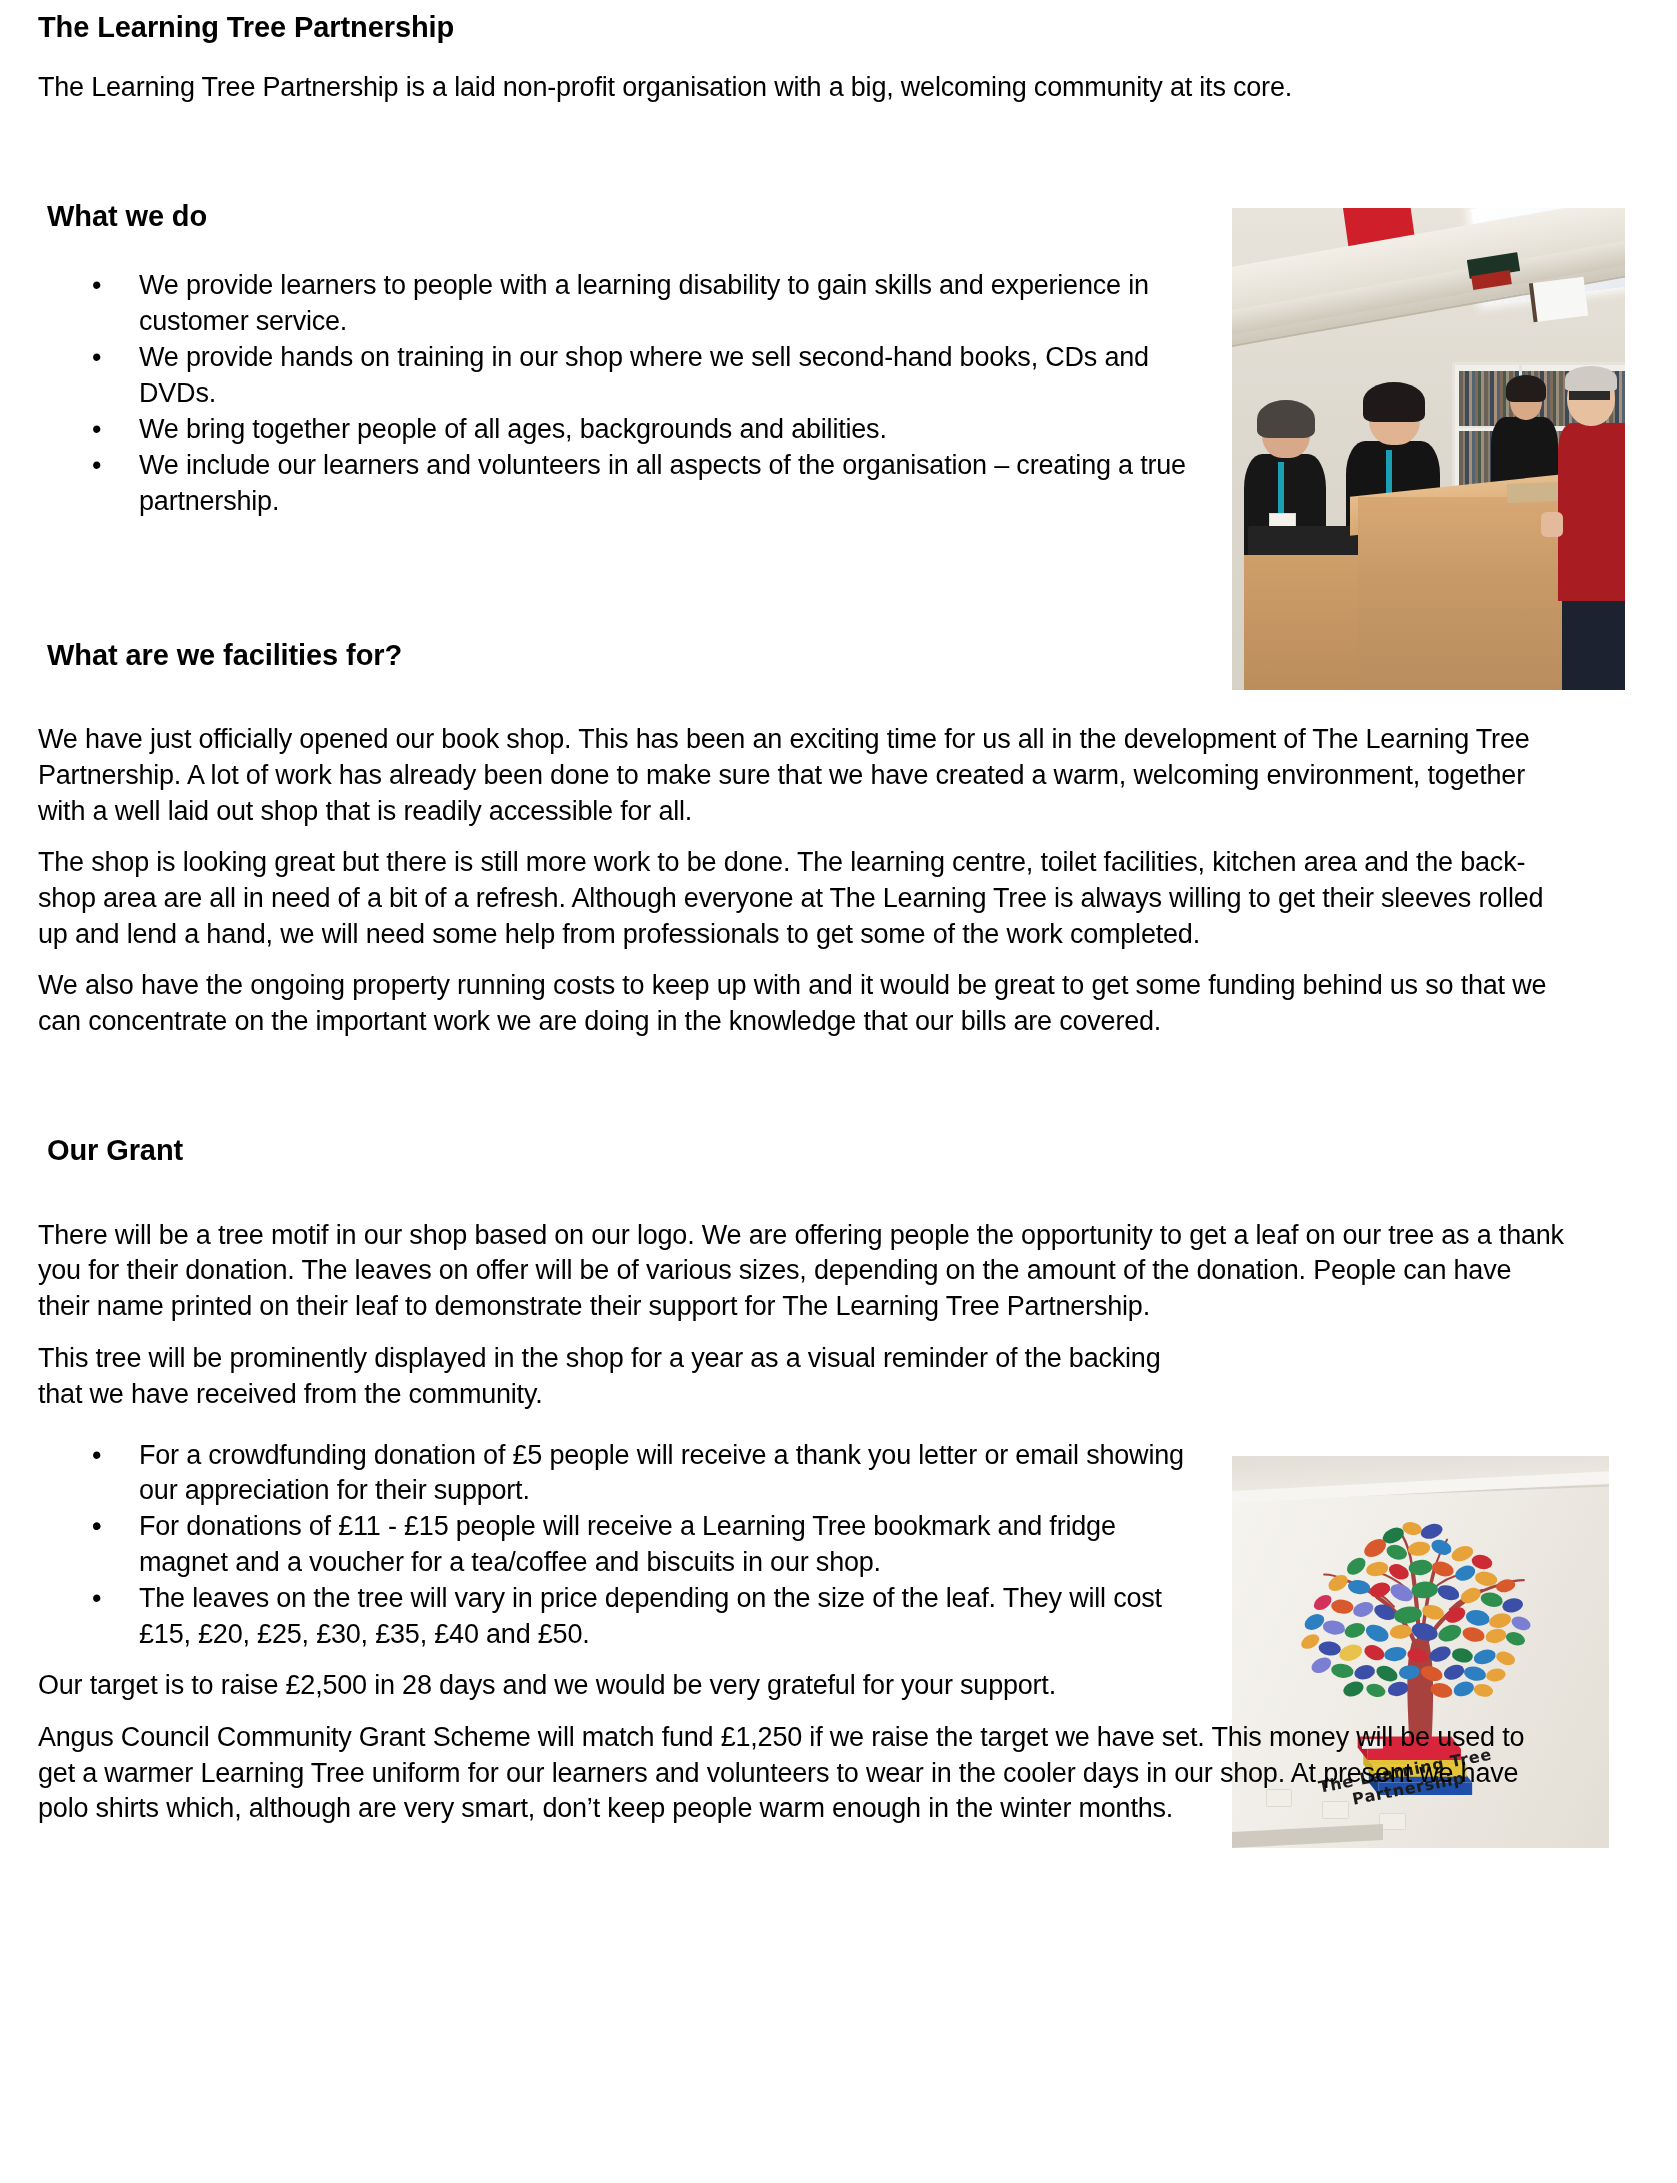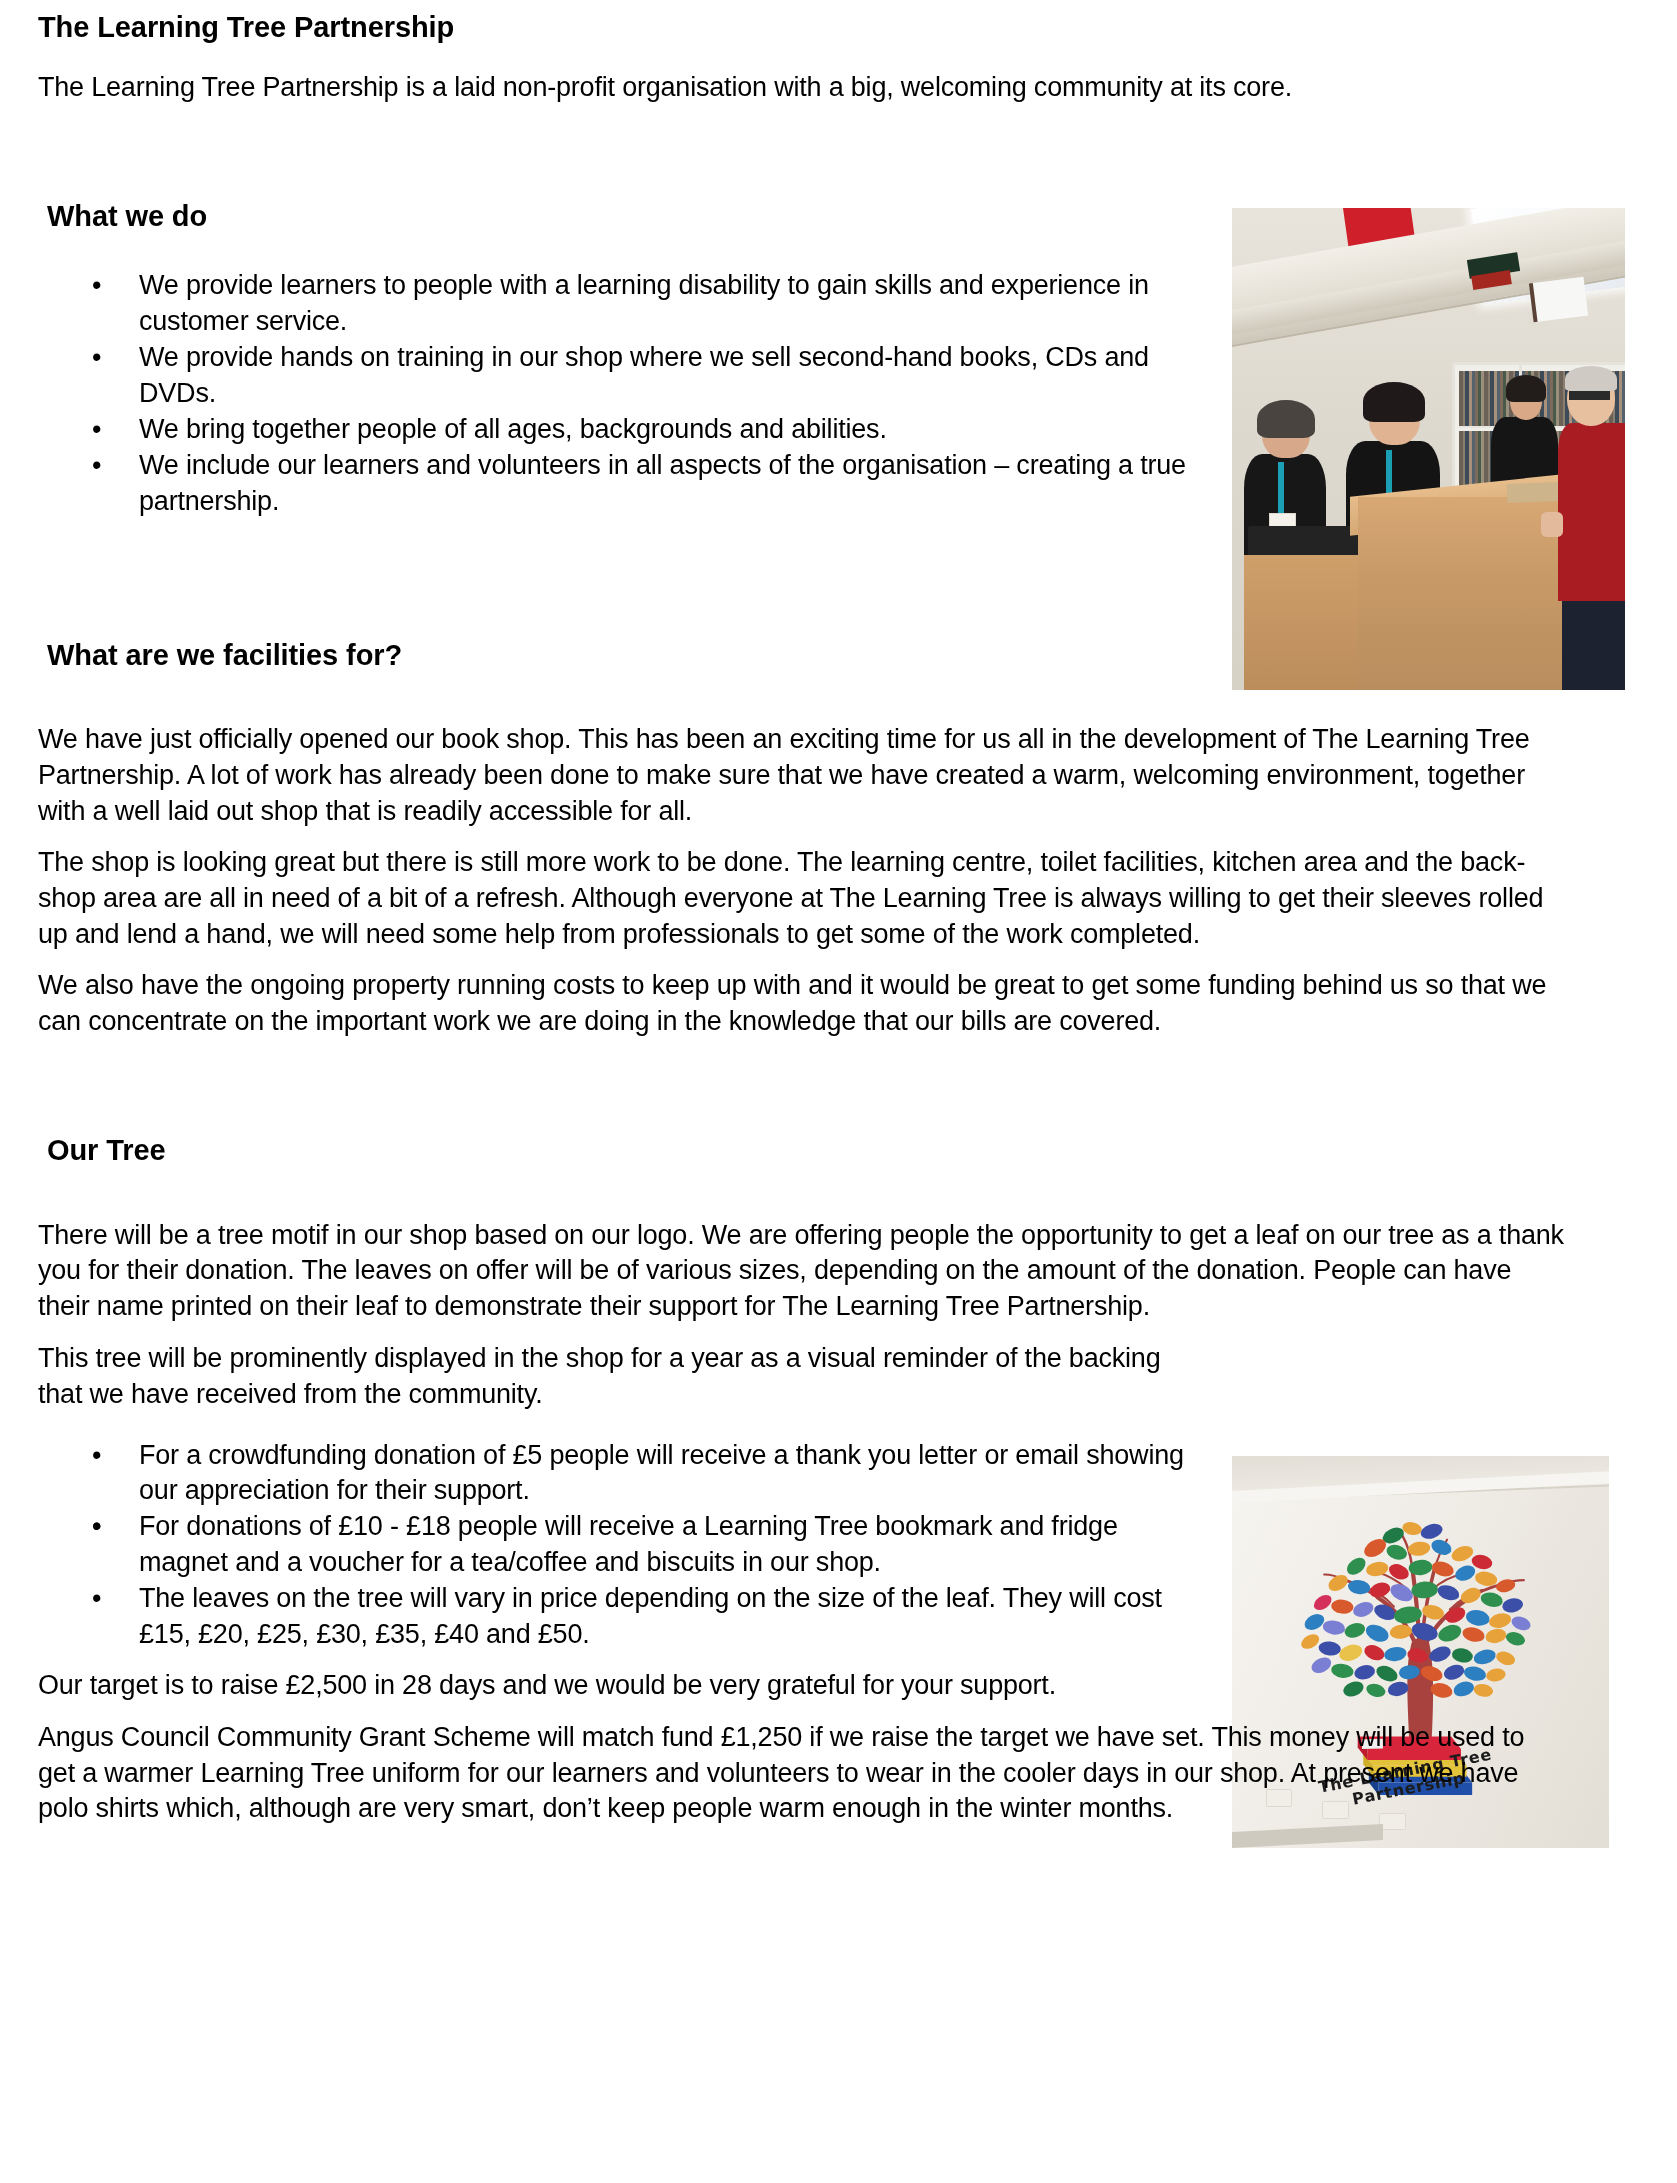--- a/index.html
+++ b/index.html
@@ -523,40 +523,40 @@
     <div class="spacer-md"></div>
 
     <p class="body-text">We have just officially opened our book shop. This has been an exciting time for us all in the development of The Learning Tree Partnership. A lot of work has already been done to make sure that we have created a warm, welcoming environment, together with a well laid out shop that is readily accessible for all.</p>
     <div class="spacer-xs"></div>
     <p class="body-text">The shop is looking great but there is still more work to be done. The learning centre, toilet facilities, kitchen area and the back-shop area are all in need of a bit of a refresh. Although everyone at The Learning Tree is always willing to get their sleeves rolled up and lend a hand, we will need some help from professionals to get some of the work completed.</p>
     <div class="spacer-xs"></div>
     <p class="body-text">We also have the ongoing property running costs to keep up with and it would be great to get some funding behind us so that we can concentrate on the important work we are doing in the knowledge that our bills are covered.</p>
 
     <div class="spacer-xxl"></div>
 
-    <h2 class="section-heading">Our Tree</h2>
+    <h2 class="section-heading">Our Grant</h2>
     <div class="spacer-md"></div>
 
     <p class="body-text">There will be a tree motif in our shop based on our logo. We are offering people the opportunity to get a leaf on our tree as a thank you for their donation. The leaves on offer will be of various sizes, depending on the amount of the donation. People can have their name printed on their leaf to demonstrate their support for The Learning Tree Partnership.</p>
     <div class="spacer-xs"></div>
     <p class="body-text narrow-right-2">This tree will be prominently displayed in the shop for a year as a visual reminder of the backing that we have received from the community.</p>
 
     <div class="spacer-sm"></div>
 
     <ul class="bullets narrow-right-2">
       <li>
         <span class="bullet-dot">•</span>
         <span>For a crowdfunding donation of £5 people will receive a thank you letter or email showing our appreciation for their support.</span>
       </li>
       <li>
         <span class="bullet-dot">•</span>
       </li>
       <li>
         <span class="bullet-dot">•</span>
-        <span>For donations of £10 -  £18 people will receive a Learning Tree bookmark and fridge magnet and a voucher for a tea/coffee and biscuits in our shop.</span>
+        <span>For donations of £11 -  £15 people will receive a Learning Tree bookmark and fridge magnet and a voucher for a tea/coffee and biscuits in our shop.</span>
       </li>
       <li>
         <span class="bullet-dot">•</span>
         <span>The leaves on the tree will vary in price depending on the size of the leaf. They will cost £15, £20, £25, £30, £35, £40 and £50.</span>
       </li>
     </ul>
 
     <div class="spacer-xs"></div>
     <p class="body-text">Our target is to raise £2,500 in 28 days and we would be very grateful for your support.</p>
     <div class="spacer-xs"></div>

